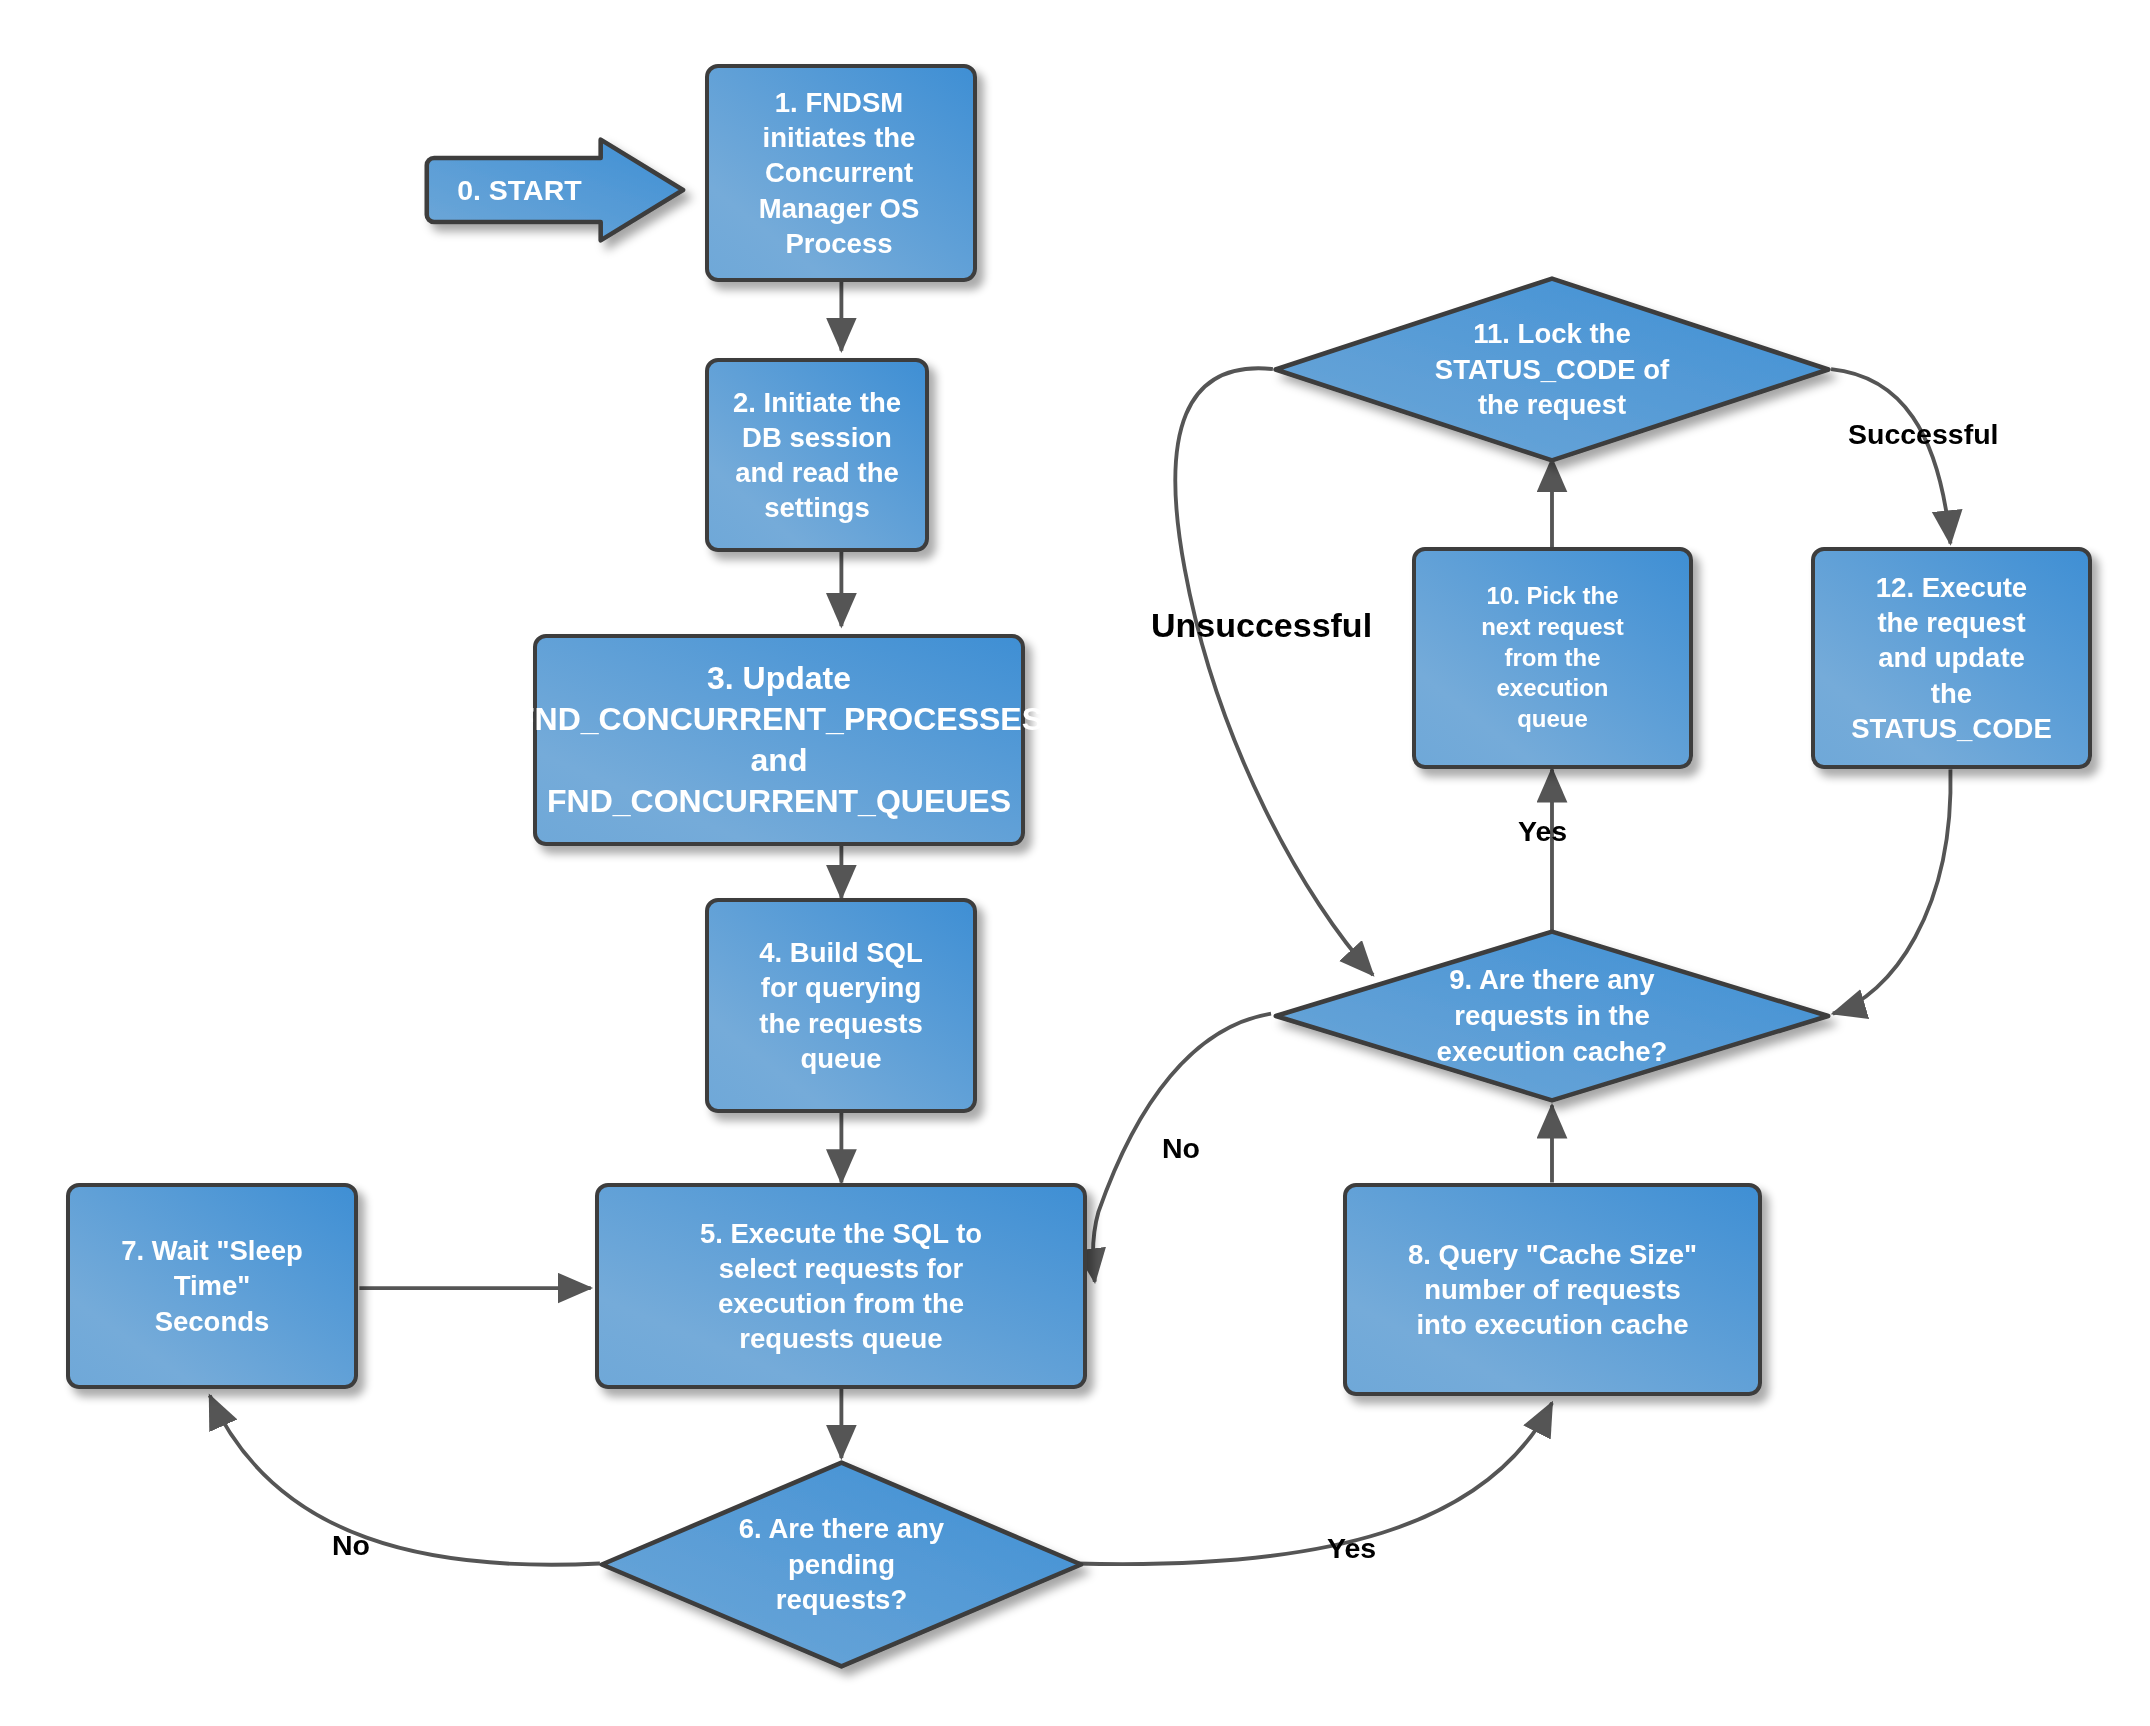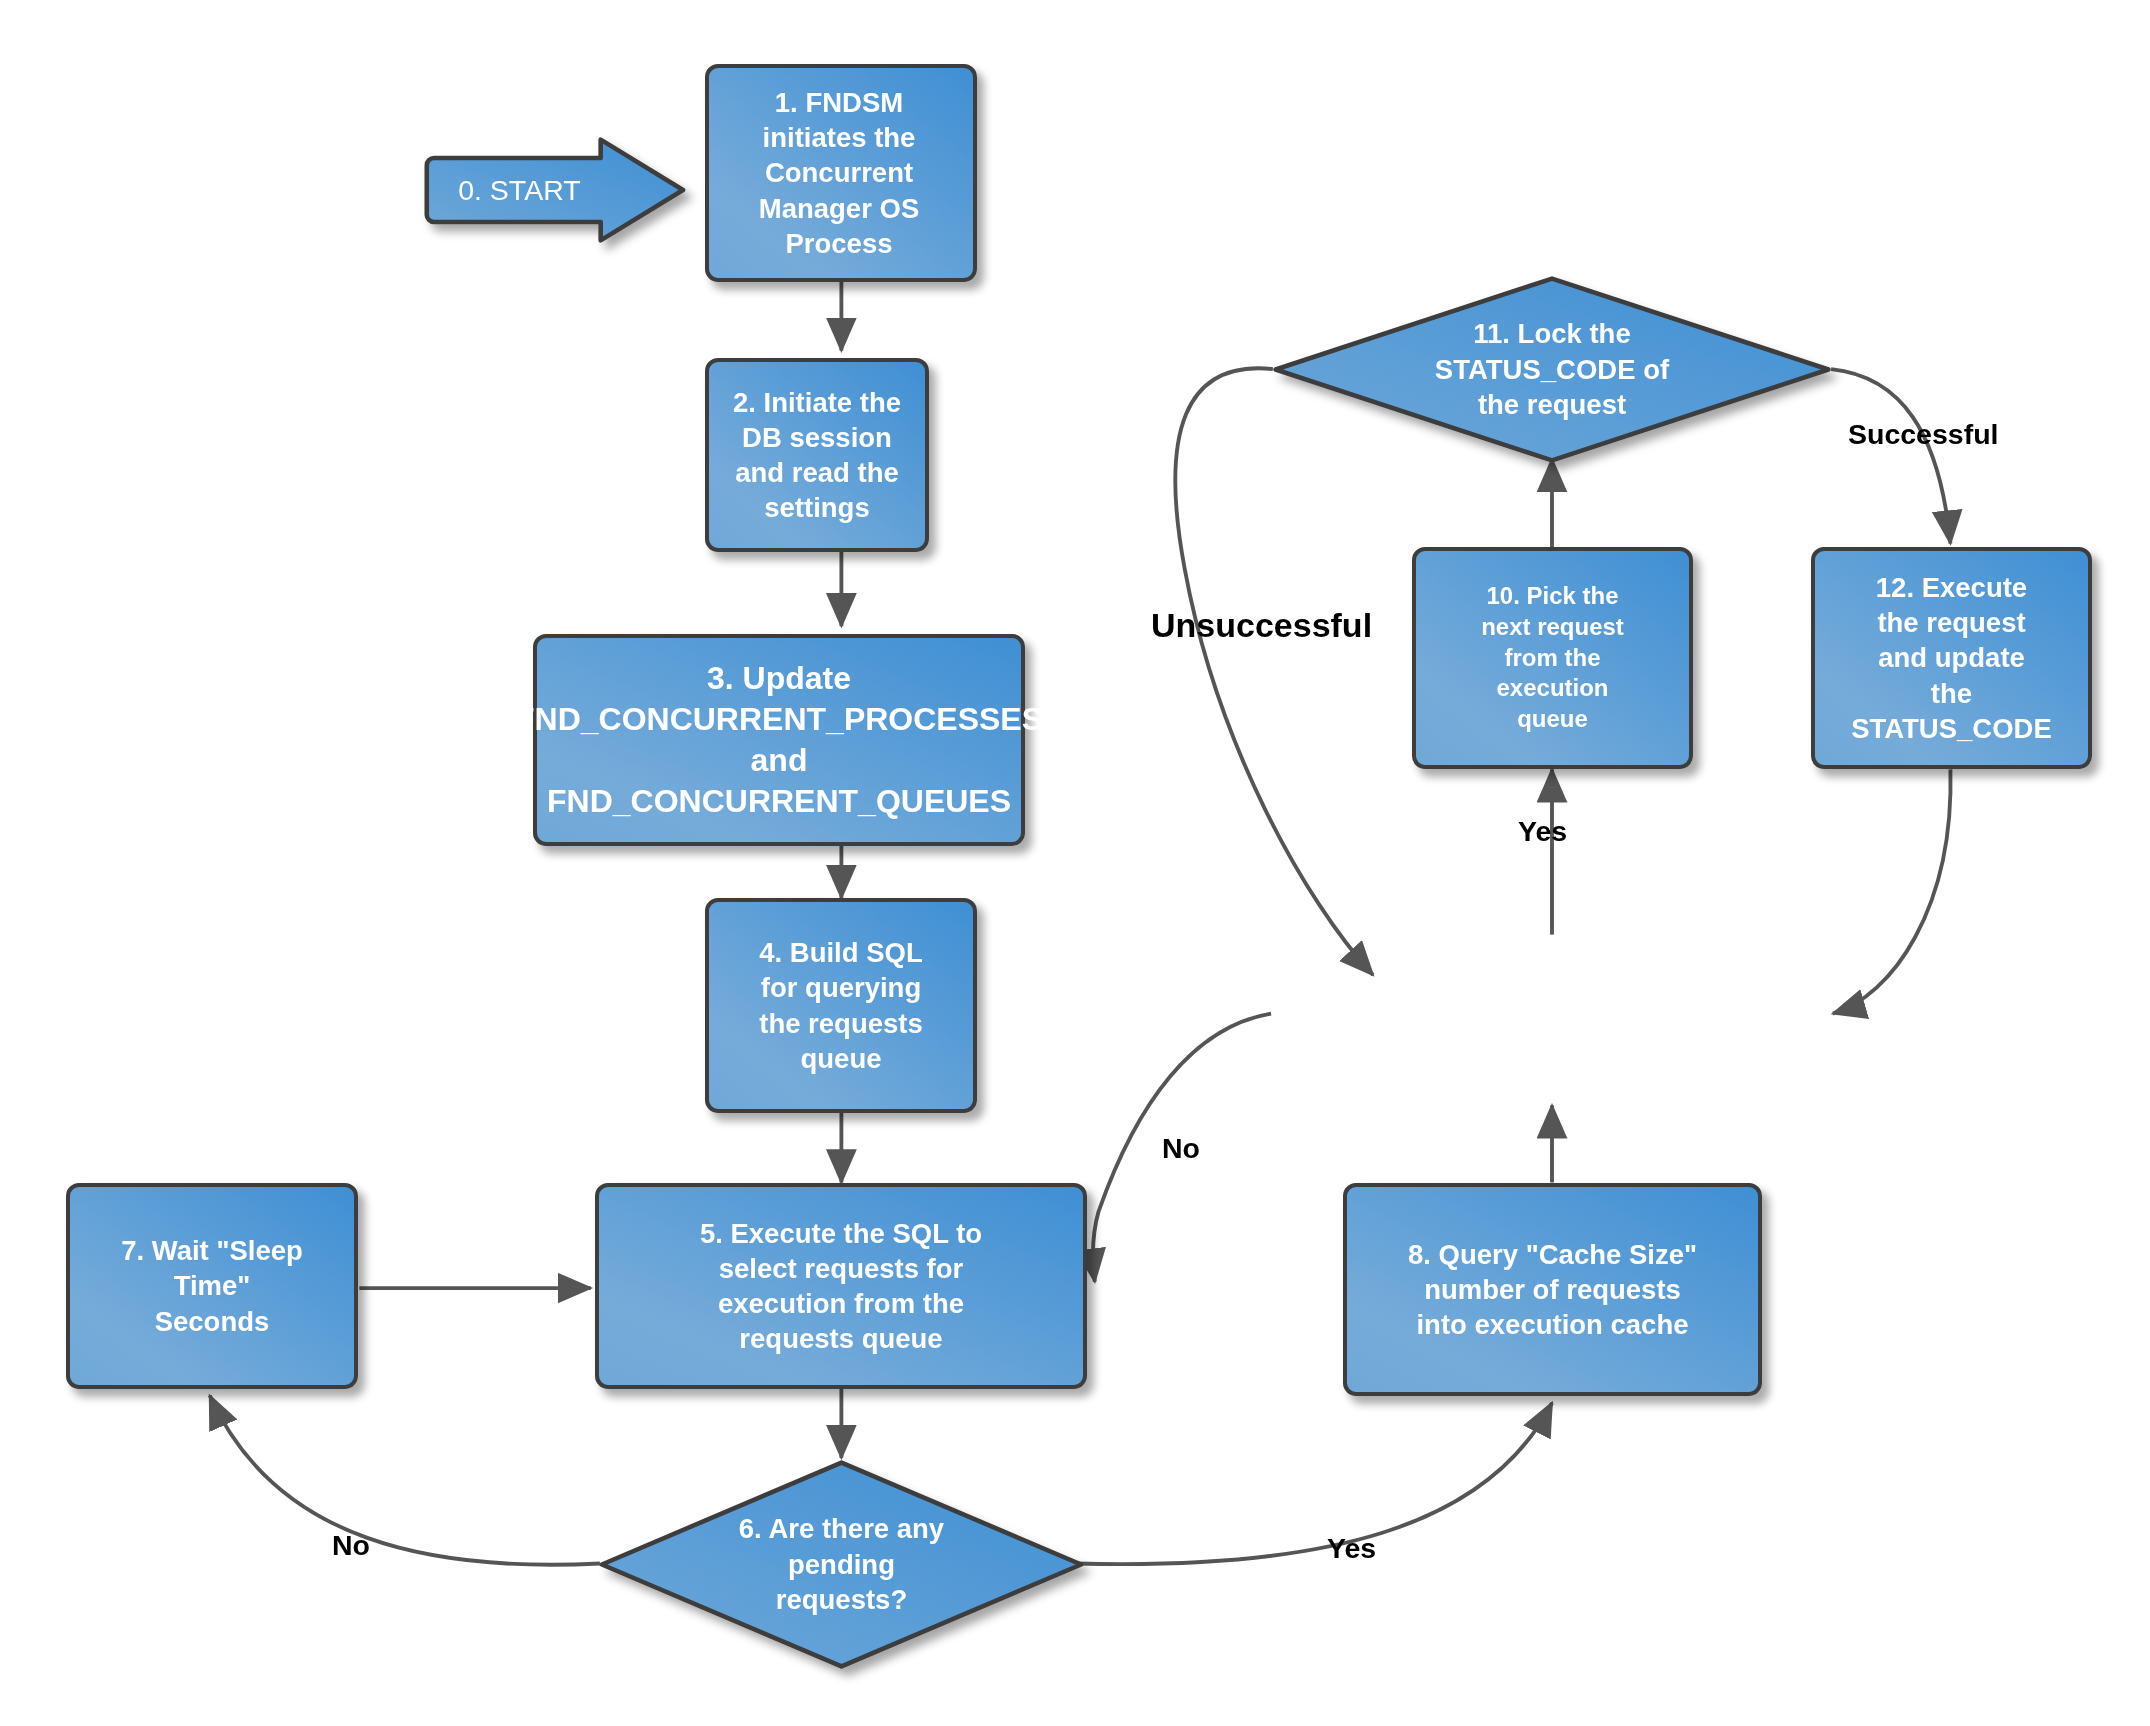--- a/index.html
+++ b/index.html
@@ -82,21 +82,21 @@
   .arrowbox svg { position:absolute; left:0; top:0; overflow: visible; }
   .arrowbox .alabel {
     position: absolute;
     left: 0; top: 0;
     width: 74%;
     height: 100%;
     display: flex;
     align-items: center;
     justify-content: center;
     color: #ffffff;
-    font-weight: normal;
+    font-weight: bold;
     text-align: left;
     pointer-events: none;
   }
 
   
   .elabel {
     position: absolute;
     color: #000000;
     font-weight: bold;
     white-space: nowrap;
@@ -222,20 +222,37 @@
 pending
 requests?</span>
   </div>
 
   <div class="node proc" style="left:1343px; top:1183px; width:419px; height:213px; font-size:27.5px;">
     <span class="txt">8. Query "Cache Size"
 number of requests
 into execution cache</span>
   </div>
 
+  <div class="diamond-wrap" style="left:1271px; top:927px; width:562px; height:178px; font-size:27.5px;">
+    <svg width="562" height="178" viewBox="0 0 612 194" xmlns="http://www.w3.org/2000/svg">
+      <defs>
+        <linearGradient id="g9" x1="0" y1="1" x2="1" y2="0">
+          <stop offset="0%" stop-color="#6fa8d8"></stop>
+            <stop offset="100%" stop-color="#3f8fd4"></stop>
+        </linearGradient>
+        <filter id="sh9" x="-25%" y="-30%" width="170%" height="180%">
+          <feDropShadow dx="7" dy="8" stdDeviation="5" flood-color="#000000" flood-opacity="0.35"></feDropShadow>
+        </filter>
+      </defs>
+      <path d="M306,5 L607,97 L306,189 L5,97 Z" fill="url(#g9)" stroke="#3d3d3d" stroke-width="5" stroke-linejoin="round" filter="url(#sh9)"></path>
+    </svg>
+    <span class="diamond-label">9. Are there any
+requests in the
+execution cache?</span>
+  </div>
 
   <div class="node proc" style="left:1412px; top:547px; width:281px; height:222px; font-size:24px;">
     <span class="txt">10. Pick the
 next request
 from the
 execution
 queue</span>
   </div>
 
   <div class="diamond-wrap" style="left:1271px; top:274px; width:562px; height:191px; font-size:27.5px;">

